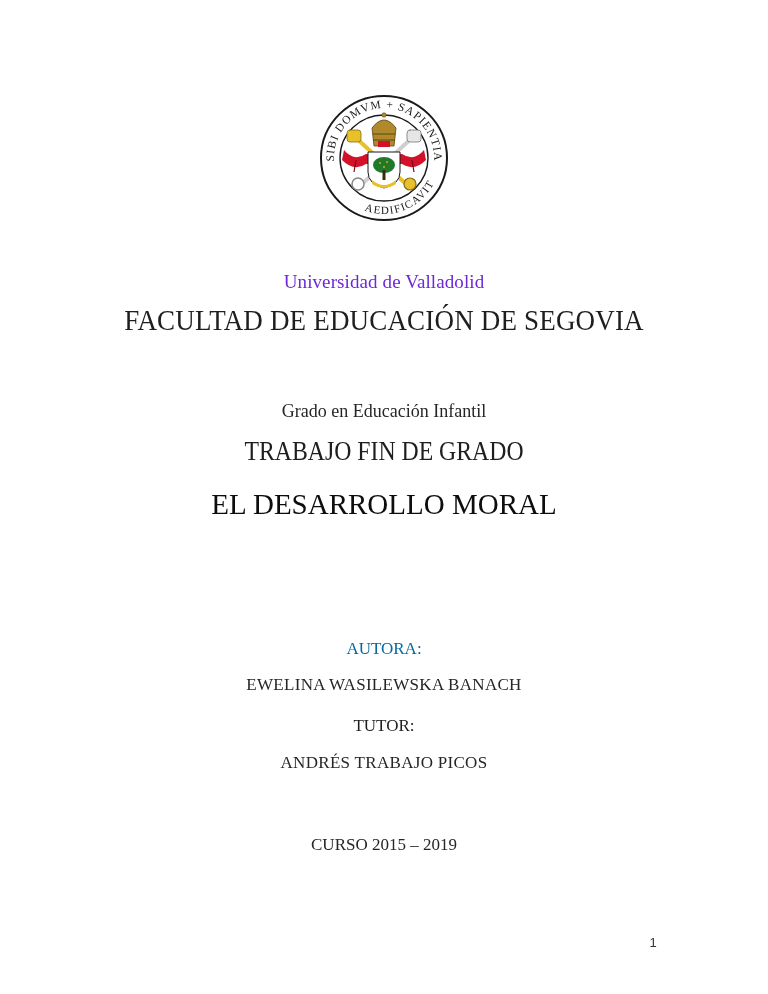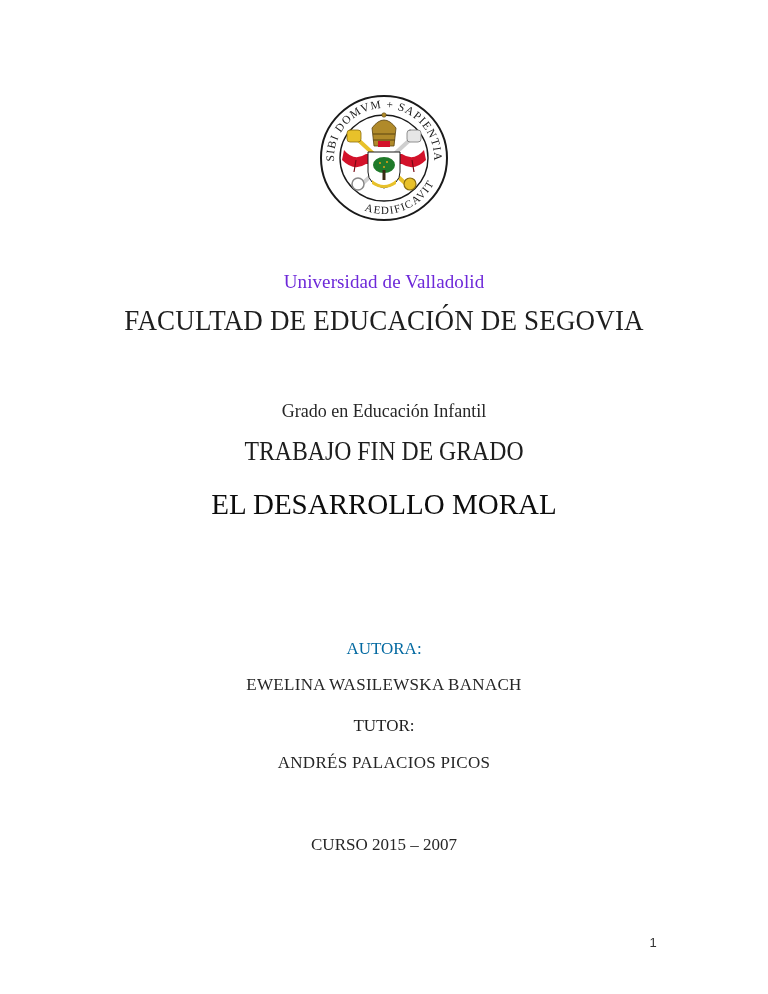--- a/index.html
+++ b/index.html
@@ -116,17 +116,17 @@
   </div>
 
   <div class="line university">Universidad de Valladolid</div>
   <div class="line faculty">FACULTAD DE EDUCACIÓN DE SEGOVIA</div>
   <div class="line degree">Grado en Educación Infantil</div>
   <div class="line work-type">TRABAJO FIN DE GRADO</div>
   <div class="line title-1">EL DESARROLLO MORAL</div>
   <div class="line author-lbl">AUTORA:</div>
   <div class="line tutor-lbl">TUTOR:</div>
   <div class="line author-name">EWELINA WASILEWSKA BANACH</div>
-  <div class="line tutor-name">ANDRÉS PALACIOS PICOS</div>
-  <div class="line course">CURSO 2015 – 2007</div>
+  <div class="line tutor-name">ANDRÉS TRABAJO PICOS</div>
+  <div class="line course">CURSO 2015 – 2019</div>
 
   <div class="page-num">1</div>
 </div>
 
 </body></html>

